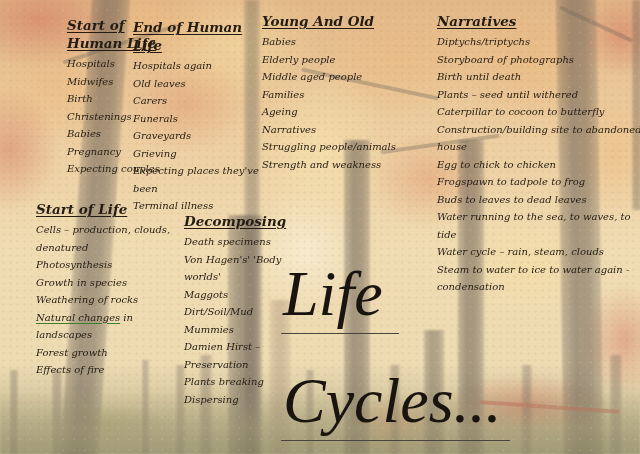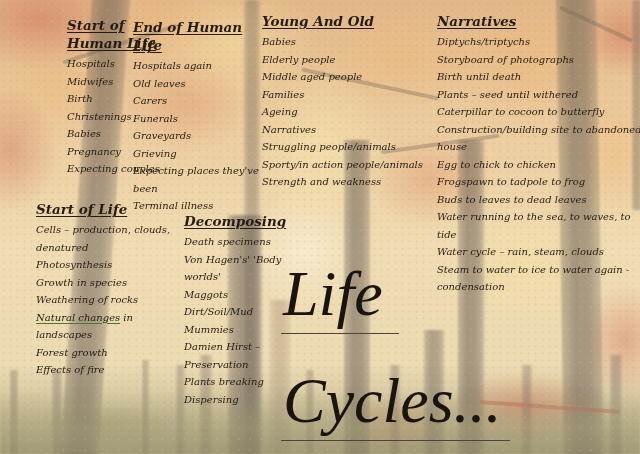--- a/index.html
+++ b/index.html
@@ -129,21 +129,20 @@
   <section class="col" style="left:262px;top:12px;width:210px;">
     <h2 class="heading">Young And Old</h2>
     <ul class="items">
         <li class="item">Babies</li>
         <li class="item">Elderly people</li>
         <li class="item">Middle aged people</li>
         <li class="item">Families</li>
         <li class="item">Ageing</li>
         <li class="item">Narratives</li>
         <li class="item">Struggling people/animals</li>
-        <li class="item">Sporty/in action people/animals</li>
         <li class="item">Strength and weakness</li>
       </ul>
   </section>
 
   <section class="col" style="left:437px;top:12px;width:205px;">
     <h2 class="heading">Narratives</h2>
     <ul class="items">
         <li class="item">Diptychs/triptychs</li>
         <li class="item">Storyboard of photographs</li>
         <li class="item">Birth until death</li>

